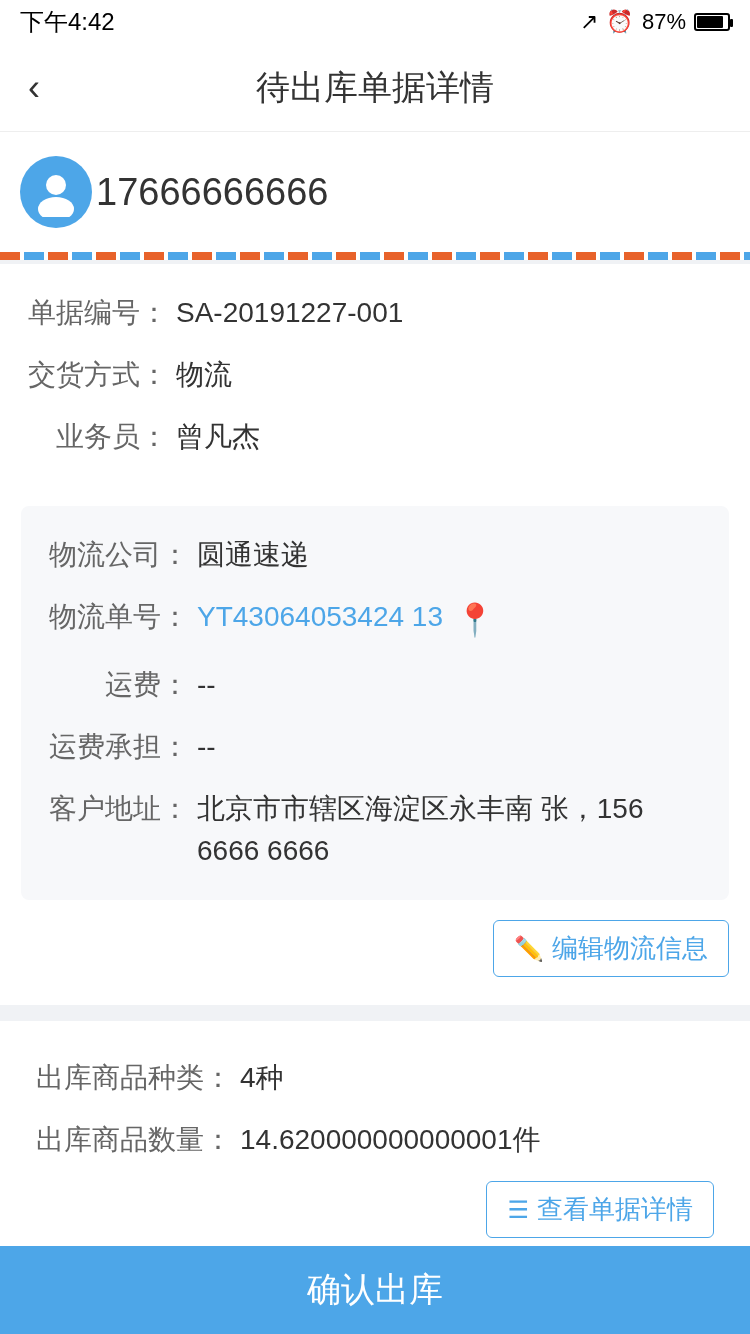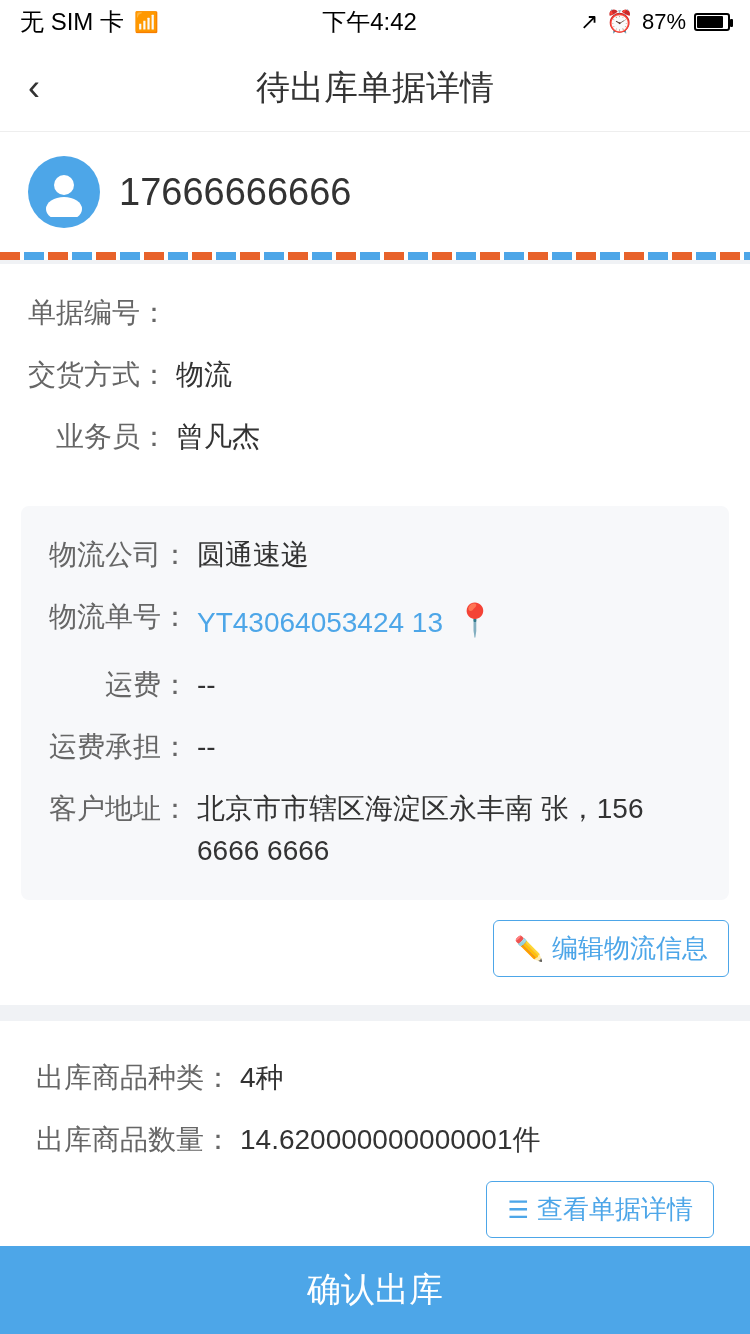--- a/index.html
+++ b/index.html
@@ -50,24 +50,24 @@
     .nav-title {
       font-size: 34px;
       font-weight: 500;
       color: #333;
       text-align: right;
     }
 
     
     .customer-header {
       background: #fff;
-      padding: 24px 28px;
-      display: flex;
-      align-items: center;
-      gap: 19px;
+      padding: 24px 20px;
+      display: flex;
+      align-items: center;
+      gap: 4px;
     }
     .avatar {
       width: 72px;
       height: 72px;
       border-radius: 50%;
       background: #4da6e8;
       display: flex;
       align-items: center;
       justify-content: center;
     }
@@ -112,21 +112,21 @@
     }
     .info-value {
       color: #333;
       font-size: 28px;
       margin-left: 8px;
       flex: 1;
     }
     .info-value.blue { color: #4da6e8; }
     .tracking-row {
       display: flex;
-      align-items: flex-end;
+      align-items: flex-start;
     }
     .location-icon {
       margin-left: 12px;
       color: #4da6e8;
       font-size: 32px;
     }
     .card-section-inner {
       background: #f7f8fa;
       border-radius: 8px;
       padding: 28px;
@@ -204,24 +204,20 @@
       min-height: 1334px;
       padding-bottom: 100px;
     }
   </style>
 </head>
 <body>
 
 <div class="page-wrapper">
 
   <div class="status-bar">
-    <div class="status-left">
-      <span>无 SIM 卡</span>
-      <span class="wifi-icon">📶</span>
-    </div>
     <div style="font-size:24px;font-weight:500;">下午4:42</div>
     <div class="status-right">
       <span>↗</span>
       <span>⏰</span>
       <span>87%</span>
       <span style="display:inline-block;width:36px;height:18px;border:2px solid #000;border-radius:3px;position:relative;">
         <span style="position:absolute;left:1px;top:1px;bottom:1px;width:80%;background:#000;border-radius:1px;"></span>
         <span style="position:absolute;right:-5px;top:4px;width:3px;height:8px;background:#000;border-radius:1px;"></span>
       </span>
     </div>
@@ -240,20 +236,21 @@
       </svg>
     </div>
     <span class="customer-phone">17666666666</span>
   </div>
 
   <div class="dashed-divider"></div>
 
   <div class="section">
     <div class="info-row">
       <span class="info-label">单据编号：</span>
+      <span class="info-value">SA-20191227-001</span>
     </div>
     <div class="info-row">
       <span class="info-label">交货方式：</span>
       <span class="info-value">物流</span>
     </div>
     <div class="info-row">
       <span class="info-label">业务员：</span>
       <span class="info-value">曾凡杰</span>
     </div>
   </div>

